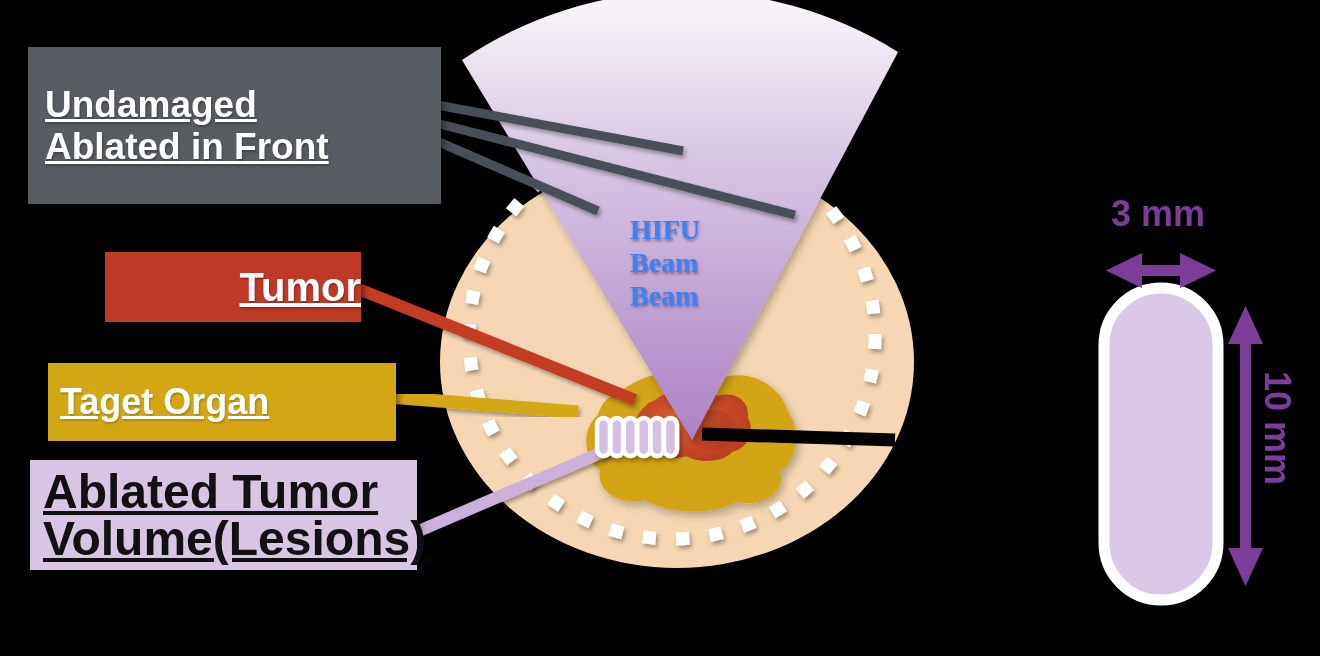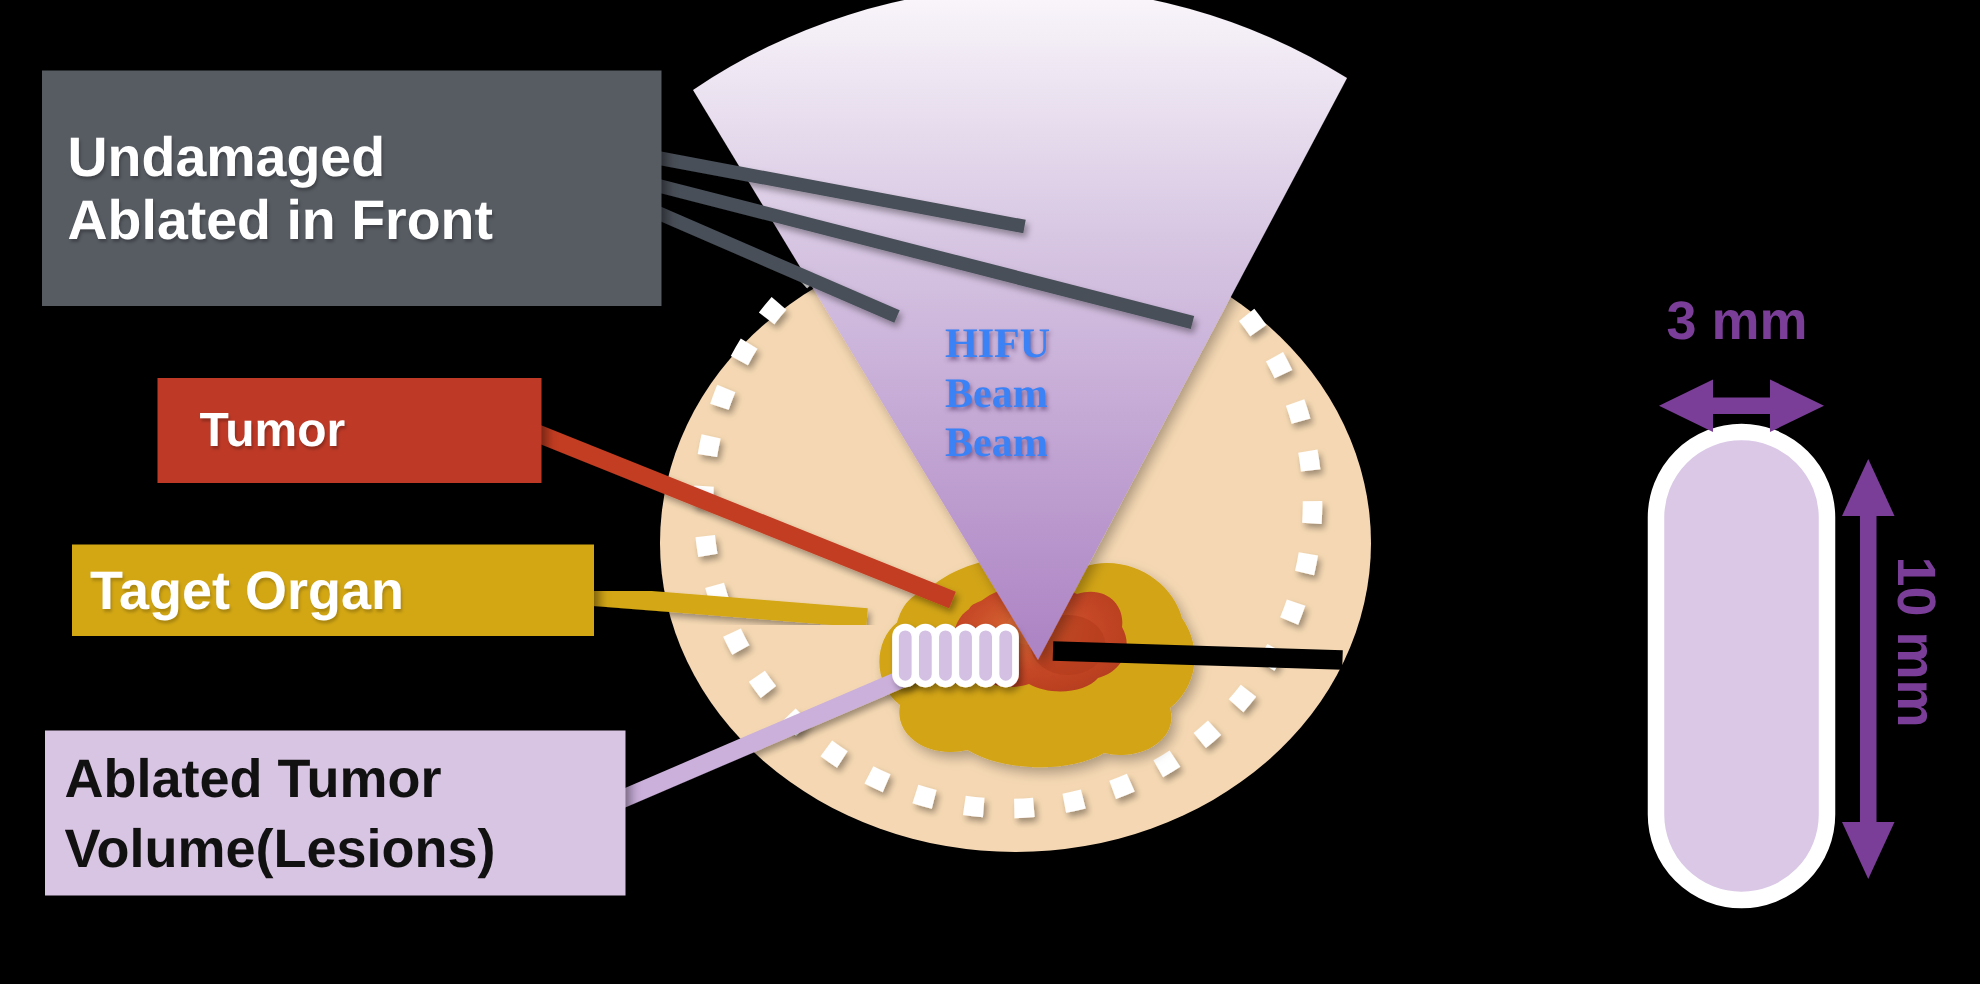--- a/index.html
+++ b/index.html
@@ -5,26 +5,27 @@
   html,body{margin:0;padding:0;background:#000;}
   .stage{
     position:relative;width:1320px;height:656px;overflow:hidden;
     background:#000;font-family:"Liberation Sans",sans-serif;
   }
   .stage svg{position:absolute;left:0;top:0;}
   .lbl{
     position:absolute;box-sizing:border-box;display:flex;flex-direction:column;
     justify-content:center;font-weight:bold;line-height:1.16;
     box-shadow:3px 4px 7px rgba(0,0,0,.45);
+    text-decoration:underline;
   }
   .lbl .ln{white-space:nowrap;}
   .lbl-undamaged{left:28px;top:47px;width:413px;height:157px;padding-left:17px;font-size:37px;line-height:42px;text-shadow:1px 2px 2px rgba(0,0,0,.25);}
-  .lbl-tumor{left:105px;top:252px;width:256px;height:70px;padding-left:28px;font-size:32px;text-shadow:1px 2px 2px rgba(0,0,0,.25);}
-  .lbl-organ{left:48px;top:363px;width:348px;height:61px;padding-left:12px;font-size:36px;text-shadow:1px 2px 2px rgba(0,0,0,.2);}
-  .lbl-ablated{left:30px;top:487px;width:387px;height:110px;padding-left:13px;font-size:36px;line-height:47px;}
+  .lbl-tumor{left:105px;top:252px;width:256px;height:70px;padding-left:28px;font-size:40px;text-shadow:1px 2px 2px rgba(0,0,0,.25);text-align:right;}
+  .lbl-organ{left:48px;top:363px;width:348px;height:78px;padding-left:12px;font-size:36px;text-shadow:1px 2px 2px rgba(0,0,0,.2);}
+  .lbl-ablated{left:30px;top:460px;width:387px;height:110px;padding-left:13px;font-size:48px;line-height:47px;}
   .beam-label{
     position:absolute;left:630px;top:213px;font-weight:bold;font-size:28px;
     line-height:33px;text-shadow:1px 2px 3px rgba(80,50,100,.6);
   }
   .dim-w{
     position:absolute;left:1098px;top:196px;width:120px;height:36px;
     font-weight:bold;font-size:36px;text-align:center;line-height:36px;
   }
   .dim-h{
     position:absolute;left:1212px;top:410px;width:130px;height:36px;

